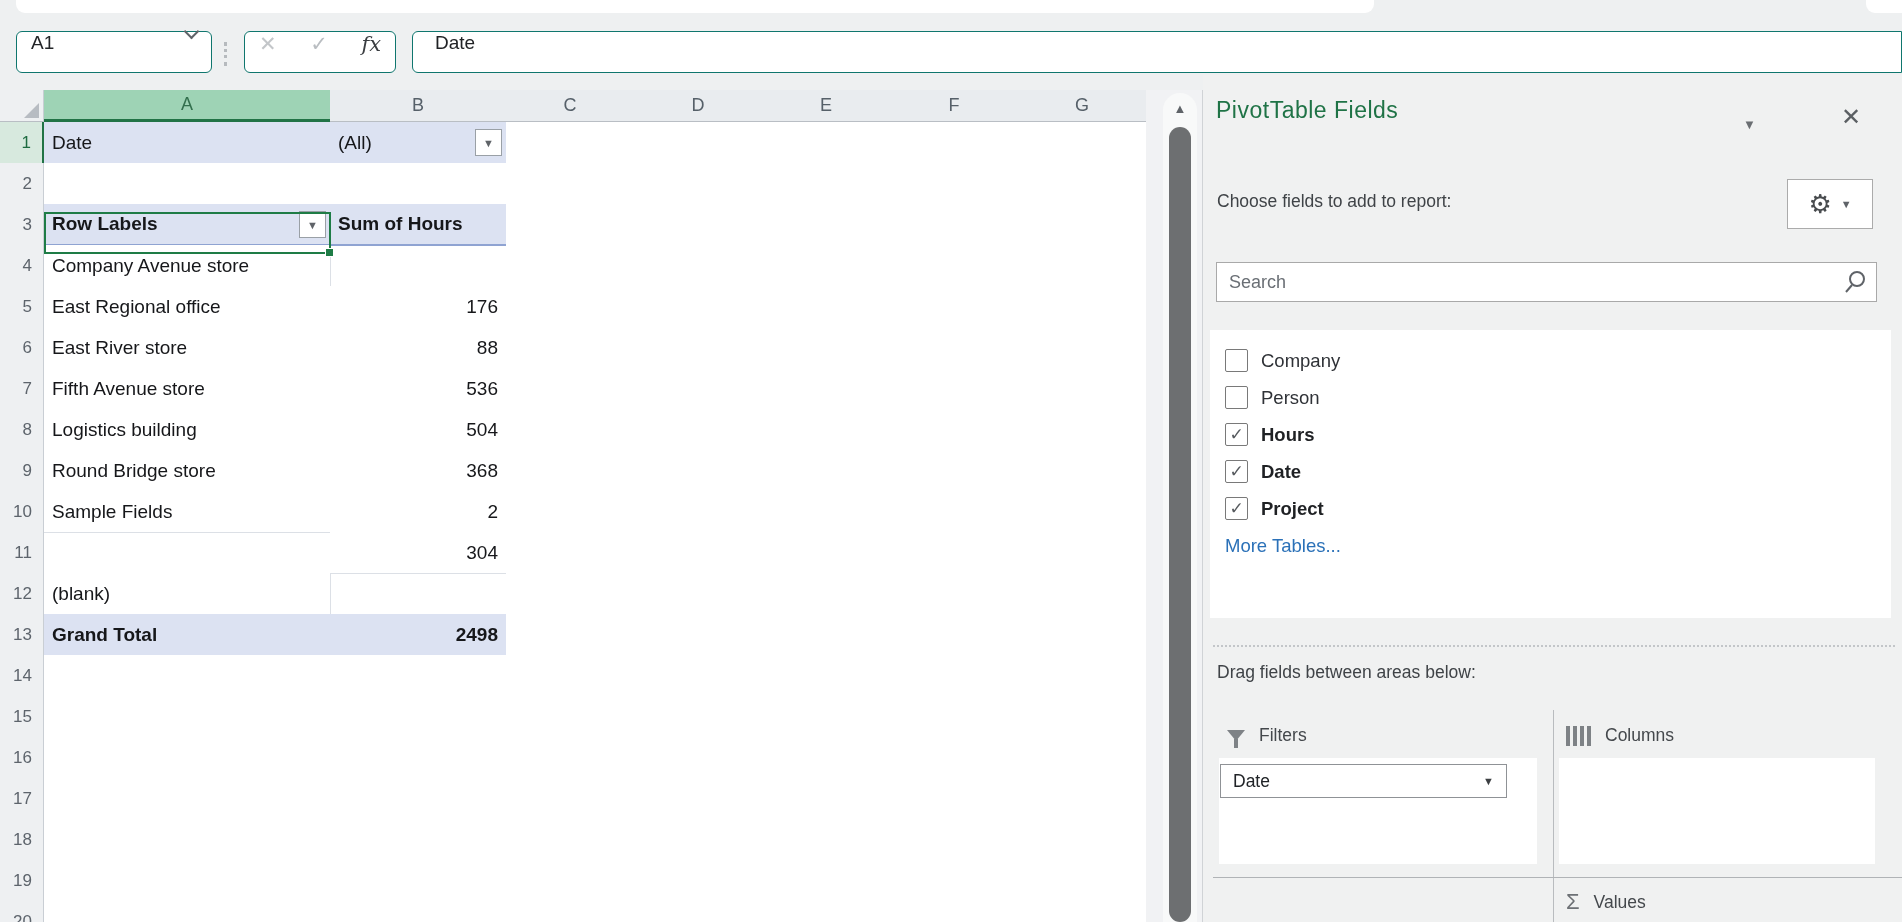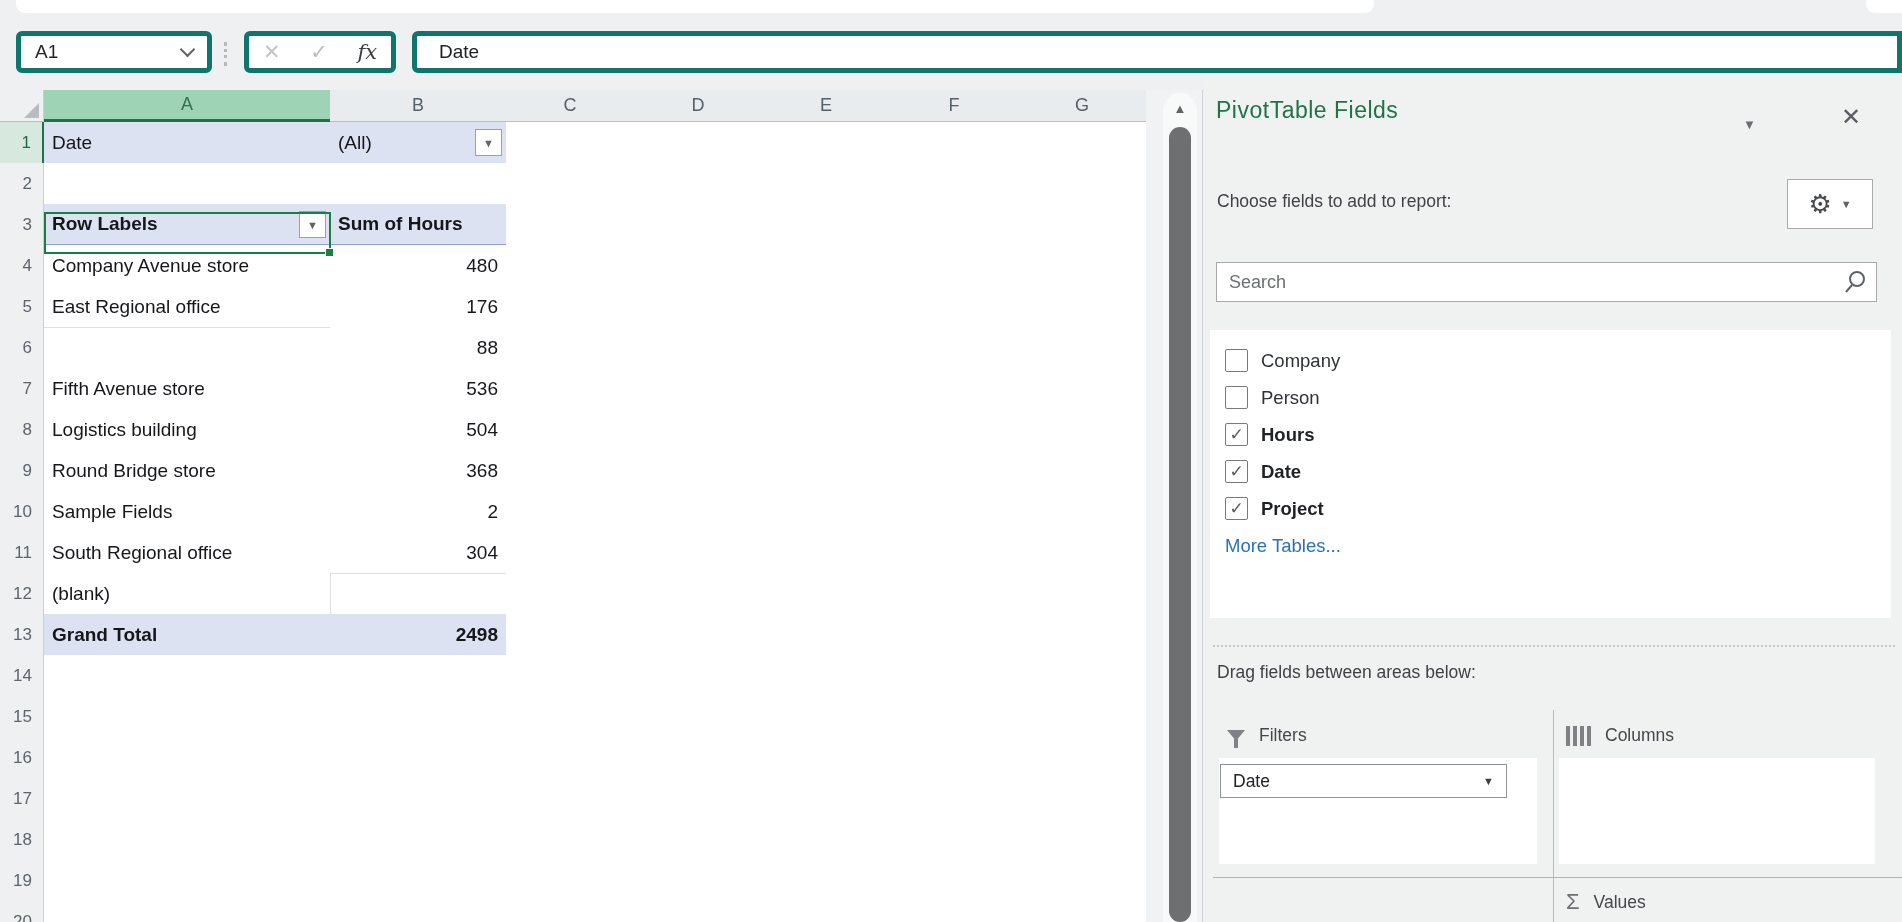--- a/index.html
+++ b/index.html
@@ -5,21 +5,21 @@
   * { margin:0; padding:0; box-sizing:border-box; }
   html,body { width:1902px; height:922px; overflow:hidden; }
   body { font-family:"Liberation Sans","DejaVu Sans",sans-serif; background:#eef0f1; position:relative; color:#1b1c1e; }
 
   
   .ribbon-edge { position:absolute; background:#ffffff; height:13px; top:0; }
   .ribbon-edge.left { left:16px; width:1358px; border-radius:0 0 9px 9px; }
   .ribbon-edge.right { left:1866px; width:36px; border-radius:0 0 0 9px; }
 
   
-  .fbar-box { position:absolute; background:#ffffff; border:5px solid #0f766e; border-radius:6px; top:31px; height:42px; display:flex; align-items:center; }
+  .fbar-box { position:absolute; background:#ffffff; border:1px solid #0f766e; border-radius:6px; top:31px; height:42px; display:flex; }
   #name-box { left:16px; width:196px; padding:0 14px; font-size:19px; color:#232528; justify-content:space-between; }
   .chev { width:11px; height:11px; border-right:2px solid #5f6368; border-bottom:2px solid #5f6368; transform:rotate(45deg); margin-top:-6px; }
   #fbar-dots { position:absolute; left:224px; top:42px; height:24px; border-left:3px dotted #b6babe; }
   #fx-box { left:244px; width:152px; padding:0 14px; justify-content:space-between; }
   .icon-cancel { font-size:21px; color:#c3c6c9; }
   .icon-confirm { font-size:21px; color:#b9bdc1; }
   .icon-fx { font-family:"DejaVu Serif",serif; font-style:italic; font-size:21px; color:#3a3d41; }
   #formula-box { left:412px; width:1490px; padding:0 22px; font-size:19px; color:#202225; border-radius:6px 0 0 6px; }
 
   
@@ -147,33 +147,33 @@
     <div class="cell" style="left: 890px; top: 73px; width: 129px; height: 42px;"></div>
     <div class="cell" style="left: 1018px; top: 73px; width: 129px; height: 42px;"></div>
     <div class="cell lav bold hdrline" style="left: 44px; top: 114px; width: 287px; height: 42px;">Row Labels</div>
     <div class="cell lav bold hdrline" style="left: 330px; top: 114px; width: 177px; height: 42px;">Sum of Hours</div>
     <div class="cell" style="left: 506px; top: 114px; width: 129px; height: 42px;"></div>
     <div class="cell" style="left: 634px; top: 114px; width: 129px; height: 42px;"></div>
     <div class="cell" style="left: 762px; top: 114px; width: 129px; height: 42px;"></div>
     <div class="cell" style="left: 890px; top: 114px; width: 129px; height: 42px;"></div>
     <div class="cell" style="left: 1018px; top: 114px; width: 129px; height: 42px;"></div>
     <div class="cell" style="left: 44px; top: 155px; width: 287px; height: 42px;">Company Avenue store</div>
-    <div class="cell num" style="left: 330px; top: 155px; width: 177px; height: 42px;">480</div>
     <div class="cell" style="left: 506px; top: 155px; width: 129px; height: 42px;"></div>
     <div class="cell" style="left: 634px; top: 155px; width: 129px; height: 42px;"></div>
     <div class="cell" style="left: 762px; top: 155px; width: 129px; height: 42px;"></div>
     <div class="cell" style="left: 890px; top: 155px; width: 129px; height: 42px;"></div>
     <div class="cell" style="left: 1018px; top: 155px; width: 129px; height: 42px;"></div>
     <div class="cell" style="left: 44px; top: 196px; width: 287px; height: 42px;">East Regional office</div>
     <div class="cell num" style="left: 330px; top: 196px; width: 177px; height: 42px;">176</div>
     <div class="cell" style="left: 506px; top: 196px; width: 129px; height: 42px;"></div>
     <div class="cell" style="left: 634px; top: 196px; width: 129px; height: 42px;"></div>
     <div class="cell" style="left: 762px; top: 196px; width: 129px; height: 42px;"></div>
     <div class="cell" style="left: 890px; top: 196px; width: 129px; height: 42px;"></div>
     <div class="cell" style="left: 1018px; top: 196px; width: 129px; height: 42px;"></div>
+    <div class="cell" style="left: 44px; top: 237px; width: 287px; height: 42px;">East River store</div>
     <div class="cell num" style="left: 330px; top: 237px; width: 177px; height: 42px;">88</div>
     <div class="cell" style="left: 506px; top: 237px; width: 129px; height: 42px;"></div>
     <div class="cell" style="left: 634px; top: 237px; width: 129px; height: 42px;"></div>
     <div class="cell" style="left: 762px; top: 237px; width: 129px; height: 42px;"></div>
     <div class="cell" style="left: 890px; top: 237px; width: 129px; height: 42px;"></div>
     <div class="cell" style="left: 1018px; top: 237px; width: 129px; height: 42px;"></div>
     <div class="cell" style="left: 44px; top: 278px; width: 287px; height: 42px;">Fifth Avenue store</div>
     <div class="cell num" style="left: 330px; top: 278px; width: 177px; height: 42px;">536</div>
     <div class="cell" style="left: 506px; top: 278px; width: 129px; height: 42px;"></div>
     <div class="cell" style="left: 634px; top: 278px; width: 129px; height: 42px;"></div>
@@ -194,21 +194,20 @@
     <div class="cell" style="left: 762px; top: 360px; width: 129px; height: 42px;"></div>
     <div class="cell" style="left: 890px; top: 360px; width: 129px; height: 42px;"></div>
     <div class="cell" style="left: 1018px; top: 360px; width: 129px; height: 42px;"></div>
     <div class="cell" style="left: 44px; top: 401px; width: 287px; height: 42px;">Sample Fields</div>
     <div class="cell num" style="left: 330px; top: 401px; width: 177px; height: 42px;">2</div>
     <div class="cell" style="left: 506px; top: 401px; width: 129px; height: 42px;"></div>
     <div class="cell" style="left: 634px; top: 401px; width: 129px; height: 42px;"></div>
     <div class="cell" style="left: 762px; top: 401px; width: 129px; height: 42px;"></div>
     <div class="cell" style="left: 890px; top: 401px; width: 129px; height: 42px;"></div>
     <div class="cell" style="left: 1018px; top: 401px; width: 129px; height: 42px;"></div>
-    <div class="cell" style="left: 44px; top: 442px; width: 287px; height: 42px;">South Regional office</div>
     <div class="cell num" style="left: 330px; top: 442px; width: 177px; height: 42px;">304</div>
     <div class="cell" style="left: 506px; top: 442px; width: 129px; height: 42px;"></div>
     <div class="cell" style="left: 634px; top: 442px; width: 129px; height: 42px;"></div>
     <div class="cell" style="left: 762px; top: 442px; width: 129px; height: 42px;"></div>
     <div class="cell" style="left: 890px; top: 442px; width: 129px; height: 42px;"></div>
     <div class="cell" style="left: 1018px; top: 442px; width: 129px; height: 42px;"></div>
     <div class="cell" style="left: 44px; top: 483px; width: 287px; height: 42px;">(blank)</div>
     <div class="cell" style="left: 506px; top: 483px; width: 129px; height: 42px;"></div>
     <div class="cell" style="left: 634px; top: 483px; width: 129px; height: 42px;"></div>
     <div class="cell" style="left: 762px; top: 483px; width: 129px; height: 42px;"></div>

